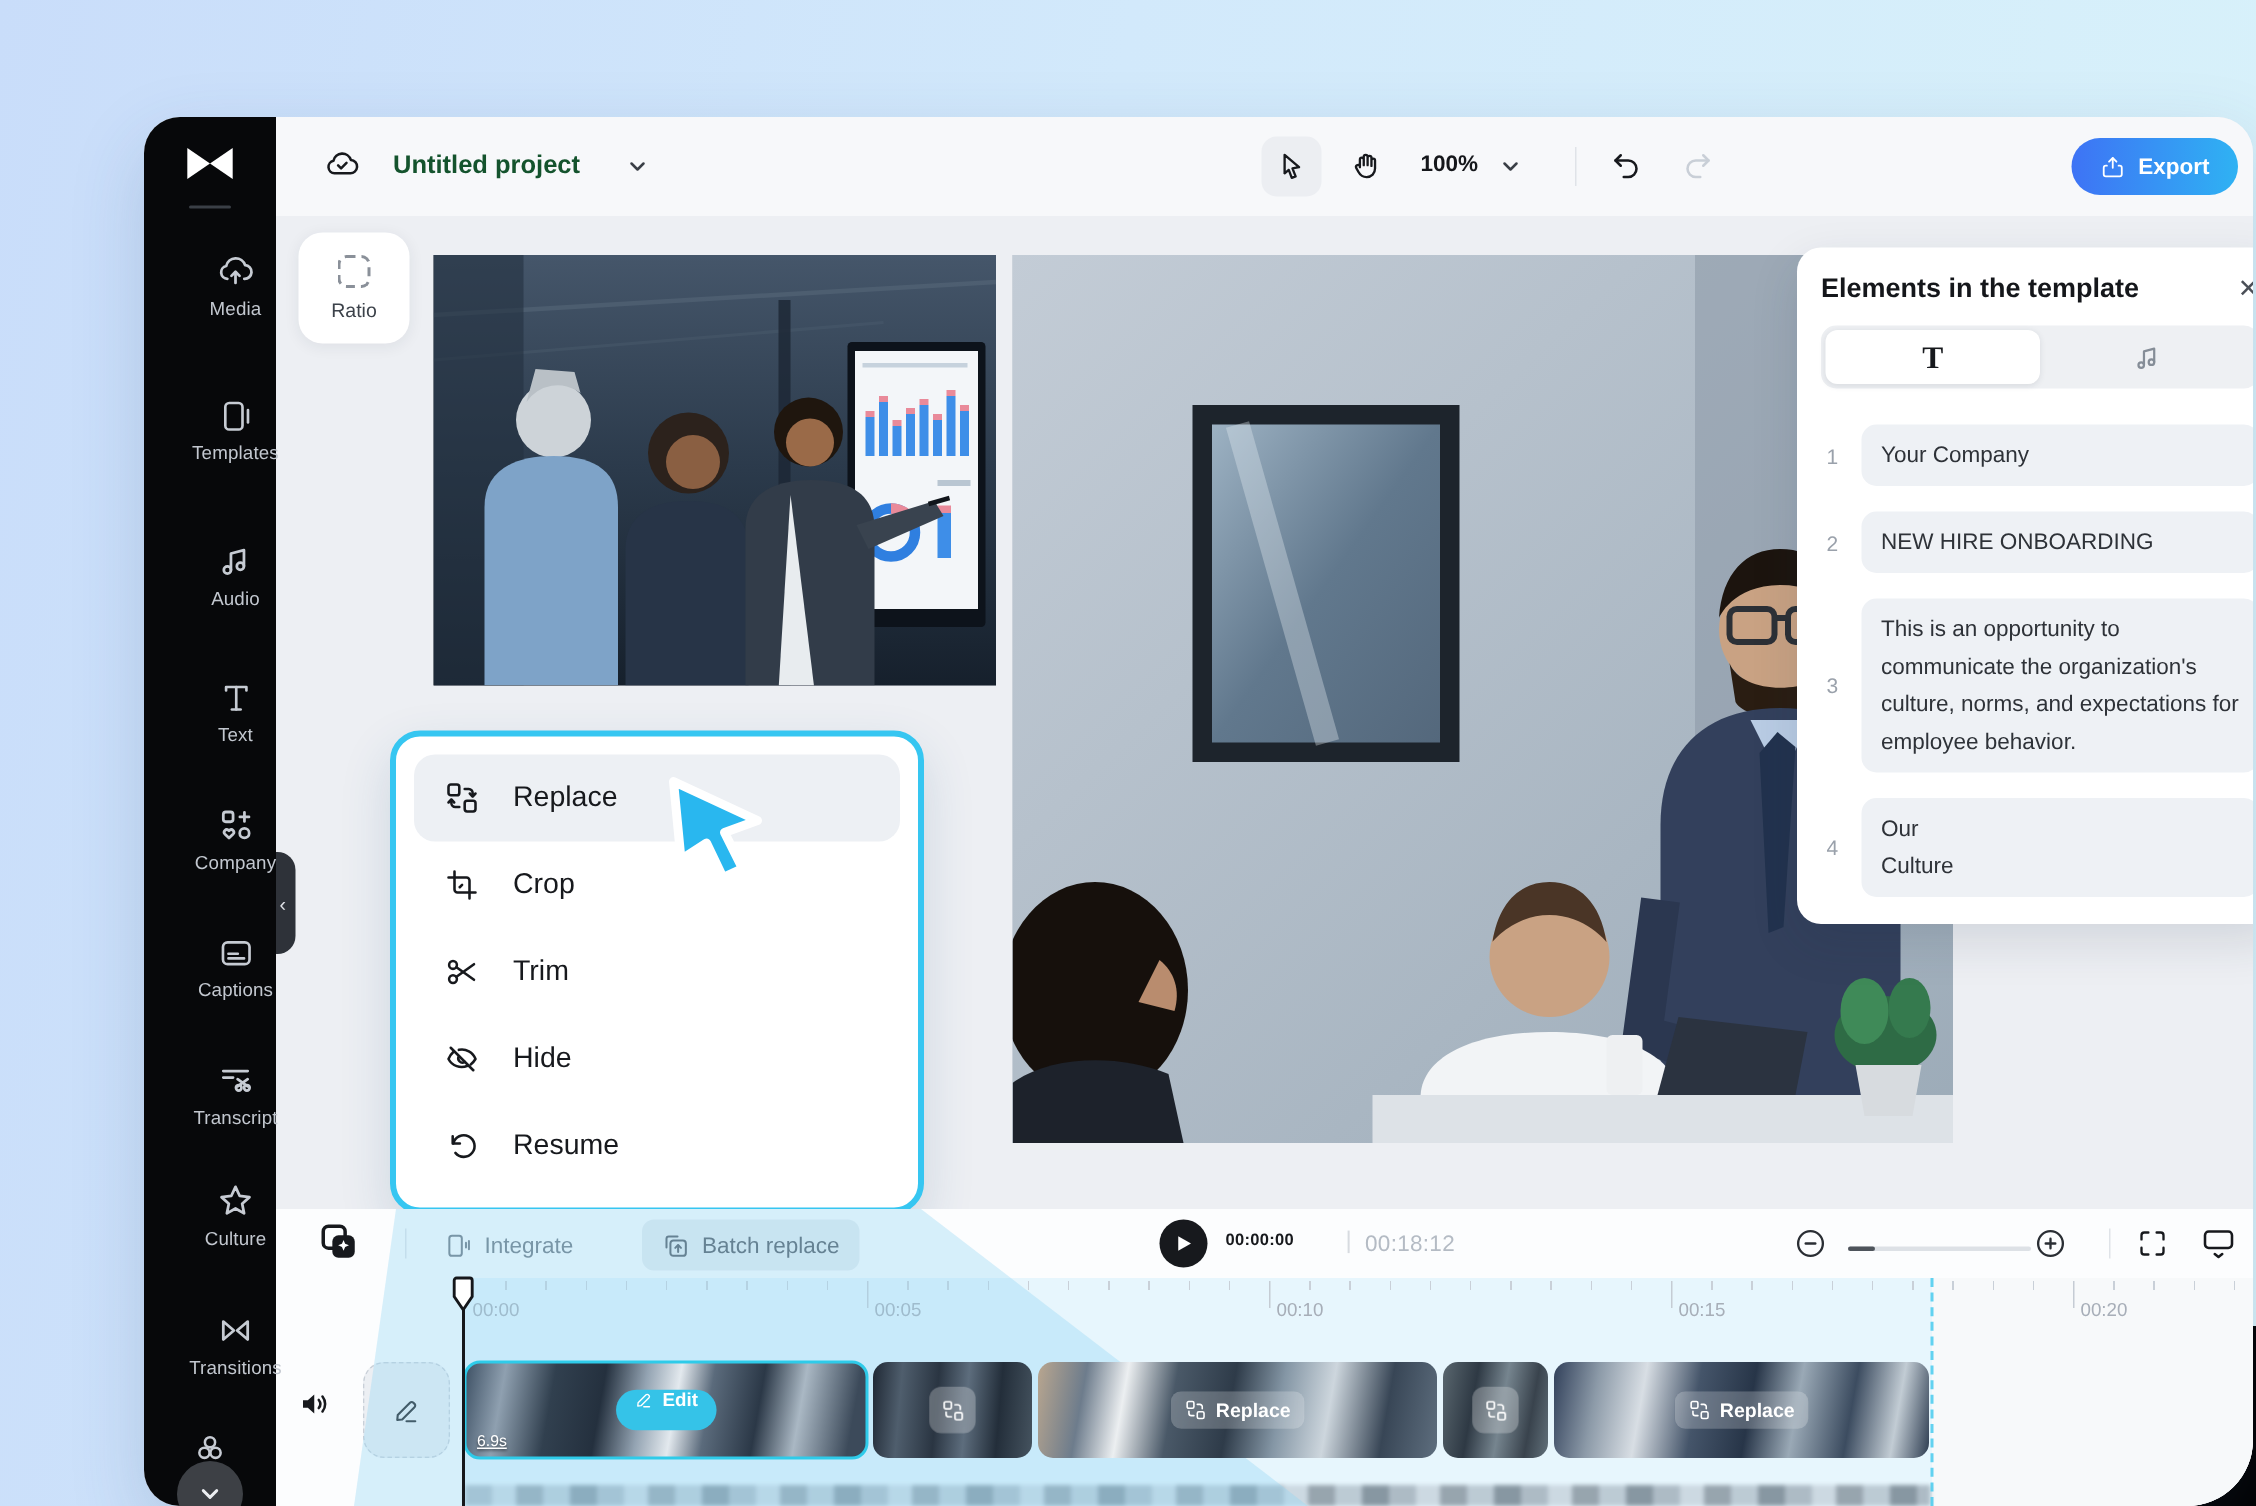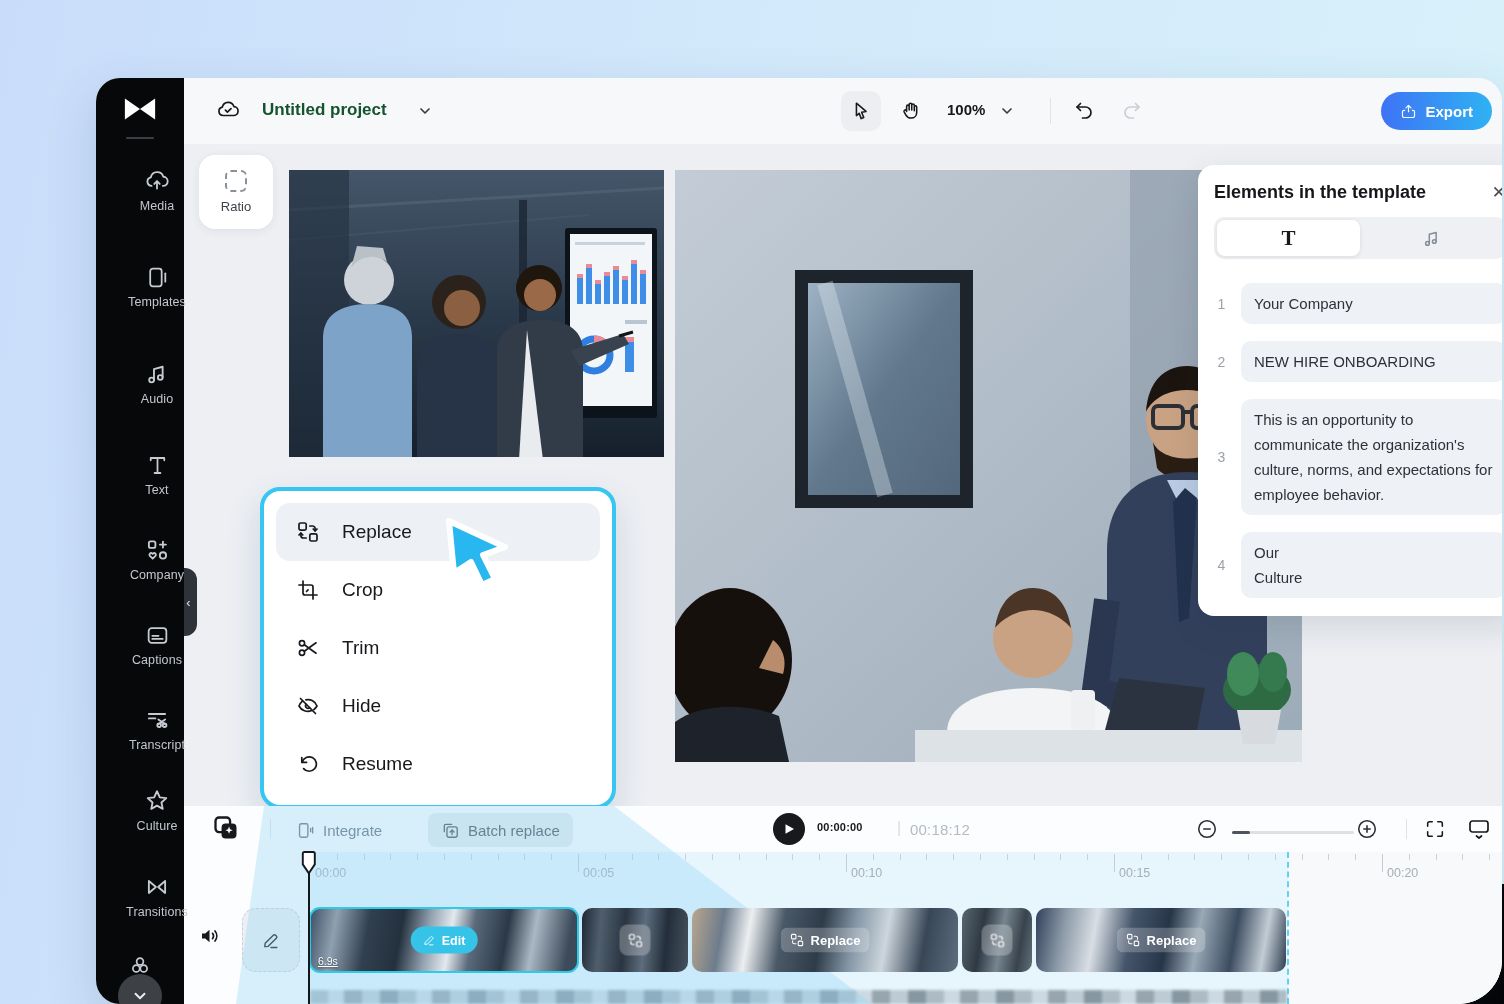--- a/index.html
+++ b/index.html
@@ -101,21 +101,21 @@
   #cover-edit{position:absolute;left:58px;top:102px;width:58px;height:64px;background:#eceff3;border:1.6px dashed #c9d0d8;border-radius:14px;display:flex;align-items:center;justify-content:center;color:#17191d;z-index:3;cursor:pointer;}
 
   .clip{position:absolute;top:102px;height:64px;border-radius:10px;z-index:6;overflow:hidden;cursor:pointer;}
   .clip.sel{outline:2.5px solid #2ecbe9;outline-offset:-1px;}
   #clip-1{left:126px;width:268px;background:linear-gradient(100deg,#3c4f63 0%,#8fa0b0 10%,#31404f 22%,#24303e 34%,#93a3b2 44%,#e3e9ee 52%,#5b6b7c 60%,#2b3847 72%,#aab8c4 82%,#3c4a5a 95%);}
   #clip-2{left:398px;width:106px;background:linear-gradient(95deg,#1f2834 0%,#4f5e6d 18%,#2a3542 40%,#5d6d7d 58%,#232e3a 78%,#45535f 100%);}
   #clip-3{left:508px;width:266px;background:linear-gradient(100deg,#b9a68f 0%,#6d7c8c 12%,#eceff1 22%,#4a5968 34%,#2e3b49 48%,#8496a5 60%,#cdd6dd 72%,#384656 86%,#5e6e7e 100%);}
   #clip-4{left:778px;width:70px;background:linear-gradient(100deg,#5a676f 0%,#2e3944 30%,#76858f 55%,#39434d 80%,#61707a 100%);}
   #clip-5{left:852px;width:250px;background:linear-gradient(100deg,#31405a 0%,#8c9aa8 12%,#d8dee4 24%,#45556a 38%,#273548 52%,#9aa9b6 64%,#3c4c60 78%,#c2ccd4 90%,#2d3c50 100%);}
   .clip-dur{position:absolute;left:8px;bottom:5px;font-size:10.5px;color:#fff;text-shadow:0 1px 2px rgba(0,0,0,.6);text-decoration:underline;}
-  .edit-pill{position:absolute;left:50%;top:50%;transform:translate(-50%,-50%);height:27px;padding:0 12px;background:#35c3e8;border-radius:14px;display:flex;align-items:center;gap:6px;color:#fff;font-size:12.5px;font-weight:700;cursor:pointer;}
+  .edit-pill{position:absolute;left:50%;top:50%;transform:translate(-50%,-50%);height:27px;padding:0 12px;background:#35c3e8;border-radius:14px;display:flex;gap:6px;color:#fff;font-size:12.5px;font-weight:700;cursor:pointer;}
   .rep-badge{position:absolute;left:50%;top:50%;transform:translate(-50%,-50%);width:31px;height:31px;background:rgba(255,255,255,.26);backdrop-filter:blur(3px);border-radius:8px;display:flex;align-items:center;justify-content:center;color:#fff;}
   .rep-label{position:absolute;left:50%;top:50%;transform:translate(-50%,-50%);display:flex;align-items:center;gap:6px;padding:5px 9px;background:rgba(255,255,255,.22);backdrop-filter:blur(3px);border-radius:7px;color:#fff;font-size:13px;font-weight:600;white-space:nowrap;}
 
   #end-dash{position:absolute;left:1103px;top:46px;bottom:0;width:0;border-left:2px dashed #49ccef;opacity:.85;z-index:7;}
   #film-strip{position:absolute;left:126px;top:184px;width:977px;height:14px;z-index:4;opacity:.55;filter:blur(1.5px);background:repeating-linear-gradient(90deg,#7f8c99 0 18px,#b7c2cc 18px 34px,#57636f 34px 52px,#9aa8b4 52px 70px,#3a4a58 70px 88px);}
 </style>
 </head>
 <body>
 
 <div id="corner-bg"></div>

